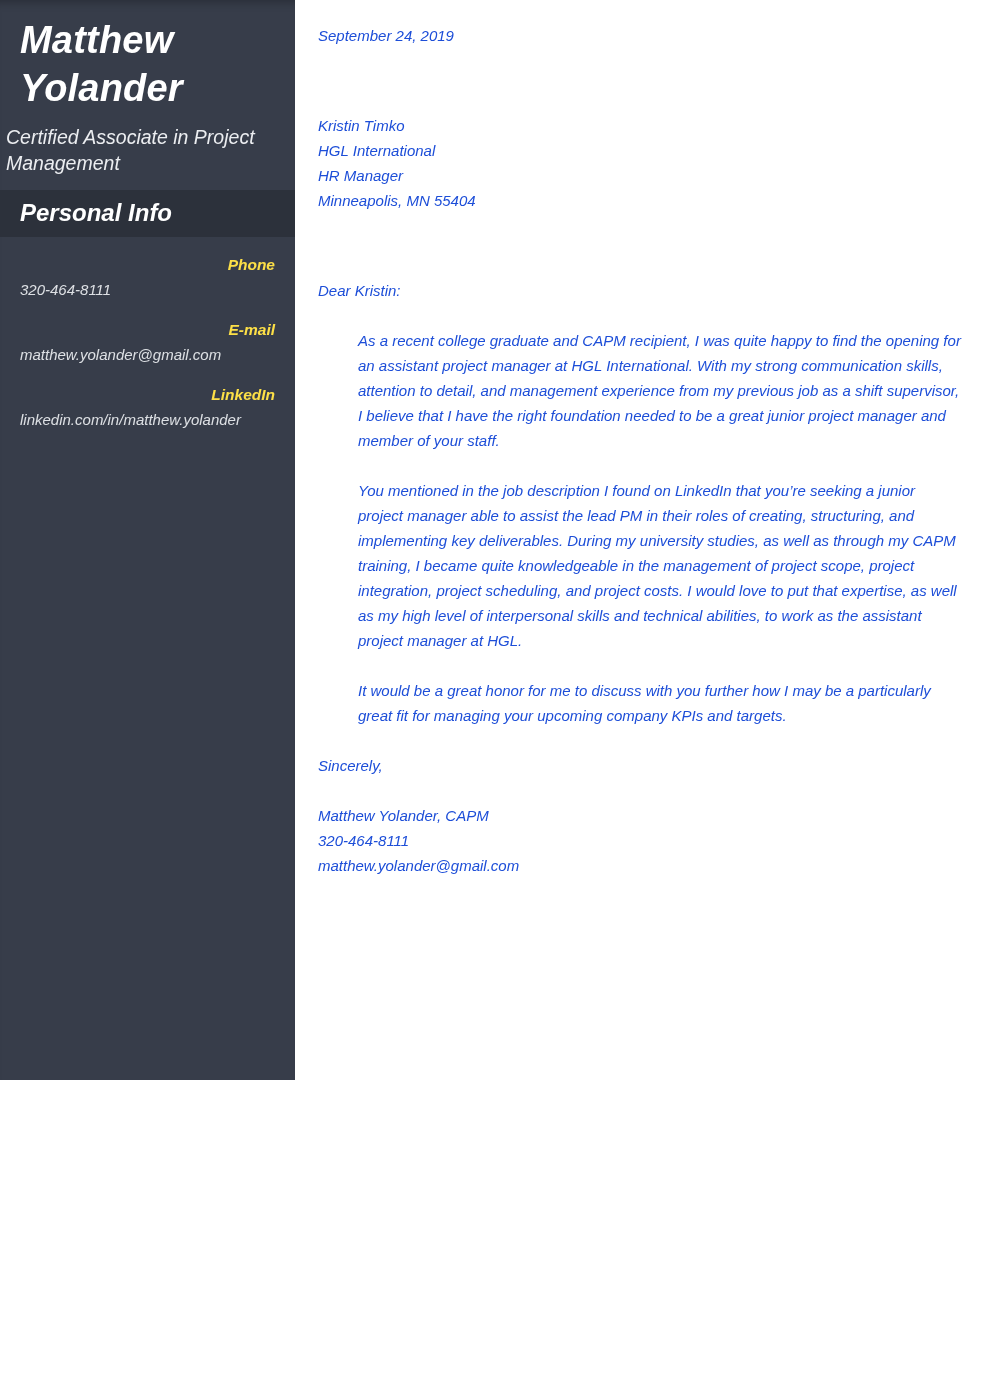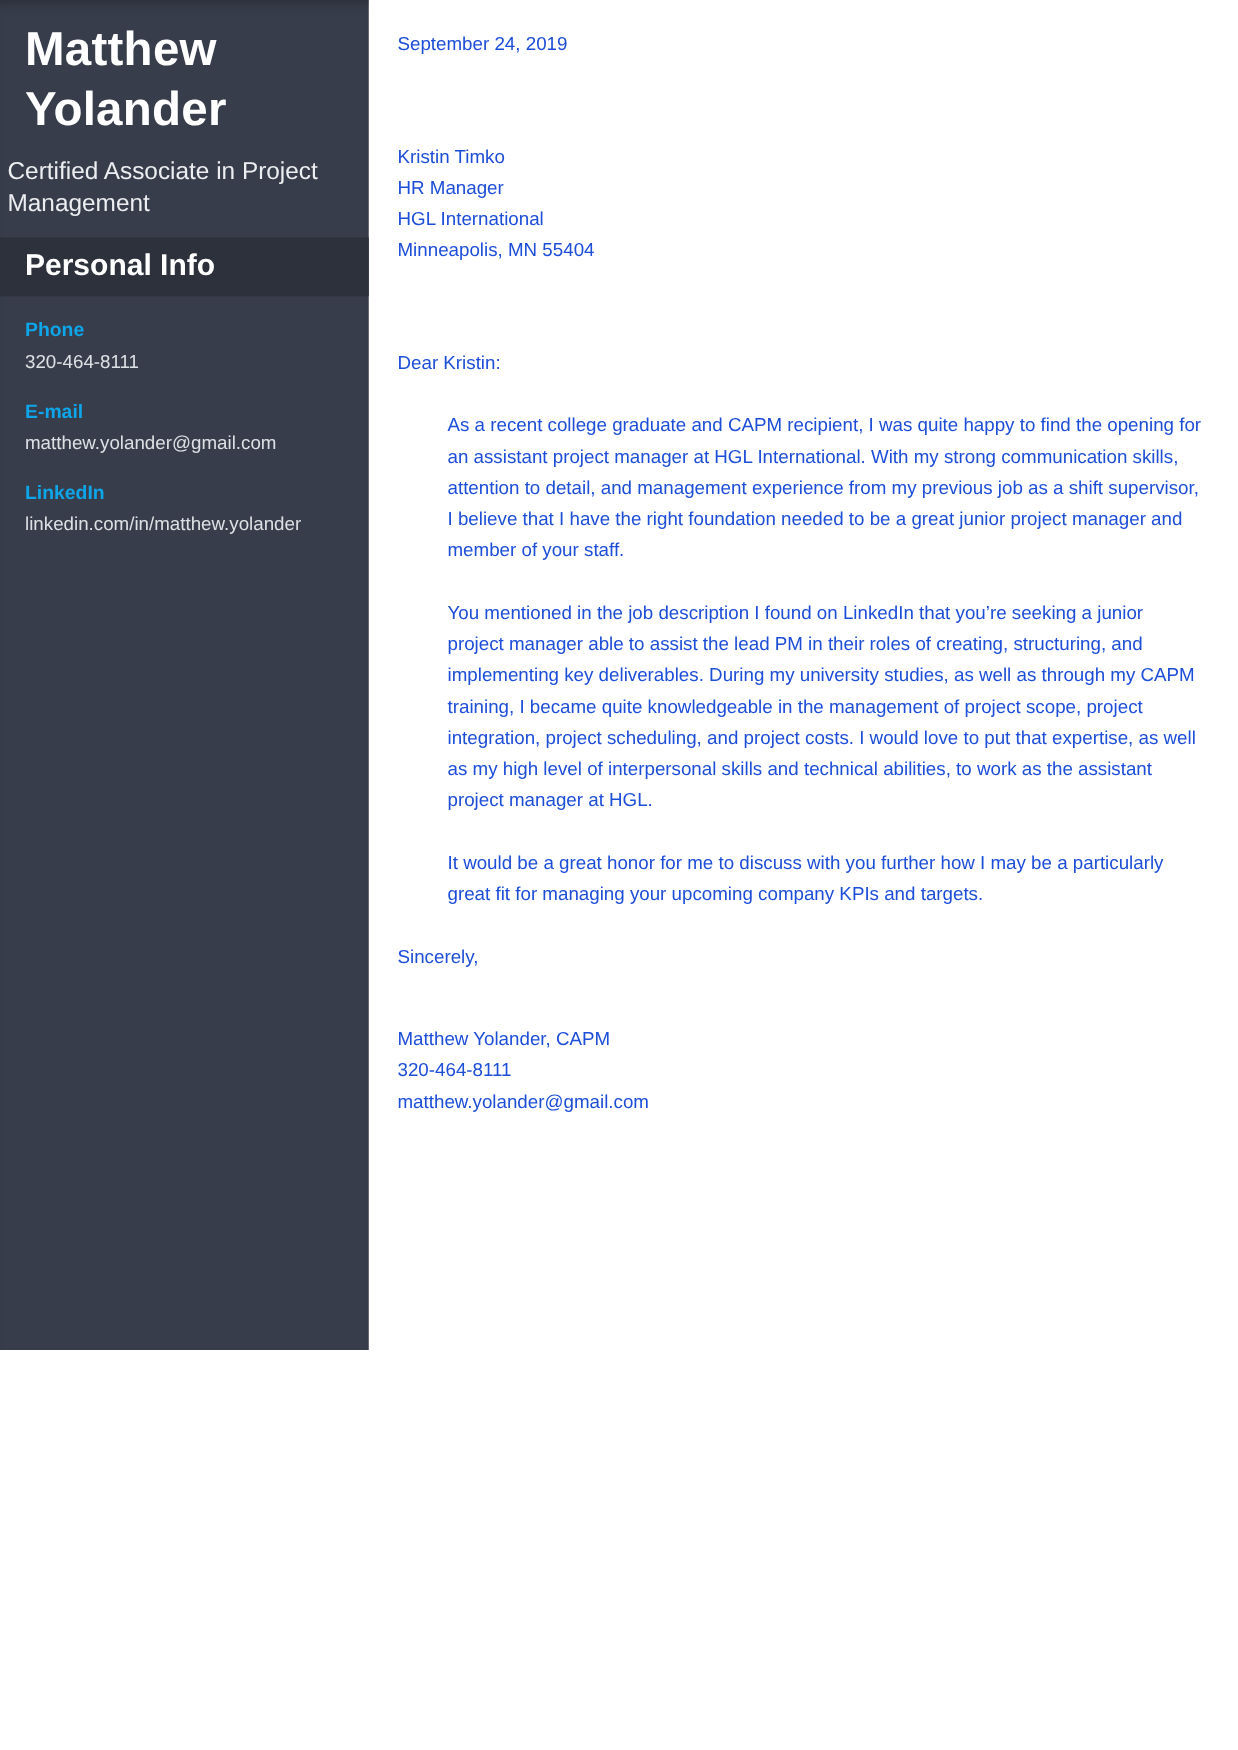--- a/index.html
+++ b/index.html
@@ -5,20 +5,21 @@
   * { margin: 0; padding: 0; box-sizing: border-box; }
   html, body {
     width: 990px; height: 1400px;
     background: #ffffff;
     font-family: "Liberation Sans", "DejaVu Sans", sans-serif;
   }
   .page {
     width: 990px; height: 1080px;
     display: flex;
     overflow: hidden;
+    font-style: italic;
   }
 
   
   .sidebar {
     width: 295px; min-width: 295px; height: 100%;
     background: #373d4a;
     color: #ffffff;
     box-shadow: inset 0 10px 10px -8px rgba(0,0,0,0.28);
     padding-top: 16px;
   }
@@ -44,42 +45,43 @@
     padding: 9px 20px 10px 20px;
     font-size: 24px;
     font-weight: bold;
     color: #ffffff;
   }
   .contact-group { padding: 0 20px; margin-top: 15px; }
   .contact-label {
     font-size: 15.5px;
     font-weight: bold;
     line-height: 25px;
-    color: #0ea5e9;
+    color: #fde047;
+    text-align: right;
   }
   .contact-value {
     font-size: 15px;
     line-height: 25px;
     color: #dde0e4;
     word-break: break-word;
   }
 
   
   .content {
     flex: 1;
     padding: 23px 28px 0 23px;
     color: #1d4ed8;
     font-size: 15px;
     line-height: 25px;
   }
   .date-line { margin-bottom: 65px; }
   .recipient-block { margin-bottom: 65px; }
   .salutation { margin-bottom: 25px; }
   .body-paragraph { margin-bottom: 25px; margin-left: 40px; }
-  .closing { margin-bottom: 41px; }
+  .closing { margin-bottom: 25px; }
   .signature-block { margin-bottom: 25px; margin-top: 23px; }
 </style>
 </head>
 <body>
 
 <div class="page">
 
   <aside class="sidebar">
     <h1 class="name">Matthew Yolander</h1>
     <h2 class="job-title">Certified Associate in Project Management</h2>
@@ -100,22 +102,22 @@
       <div class="contact-label">LinkedIn</div>
       <div class="contact-value">linkedin.com/in/matthew.yolander</div>
     </div>
   </aside>
 
   <main class="content">
     <div class="date-line">September 24, 2019</div>
 
     <div class="recipient-block">
       <div>Kristin Timko</div>
+      <div>HGL International</div>
       <div>HR Manager</div>
-      <div>HGL International</div>
       <div>Minneapolis, MN 55404</div>
     </div>
 
     <div class="salutation">Dear Kristin:</div>
 
     <p class="body-paragraph">As a recent college graduate and CAPM recipient, I was quite happy to find the opening for an assistant project manager at HGL International. With my strong communication skills, attention to detail, and management experience from my previous job as a shift supervisor, I believe that I have the right foundation needed to be a great junior project manager and member of your staff.</p>
     <p class="body-paragraph">You mentioned in the job description I found on LinkedIn that you’re seeking a junior project manager able to assist the lead PM in their roles of creating, structuring, and implementing key deliverables. During my university studies, as well as through my CAPM training, I became quite knowledgeable in the management of project scope, project integration, project scheduling, and project costs. I would love to put that expertise, as well as my high level of interpersonal skills and technical abilities, to work as the assistant project manager at HGL.</p>
     <p class="body-paragraph">It would be a great honor for me to discuss with you further how I may be a particularly great fit for managing your upcoming company KPIs and targets.</p>
 
     <div class="closing">Sincerely,</div>

